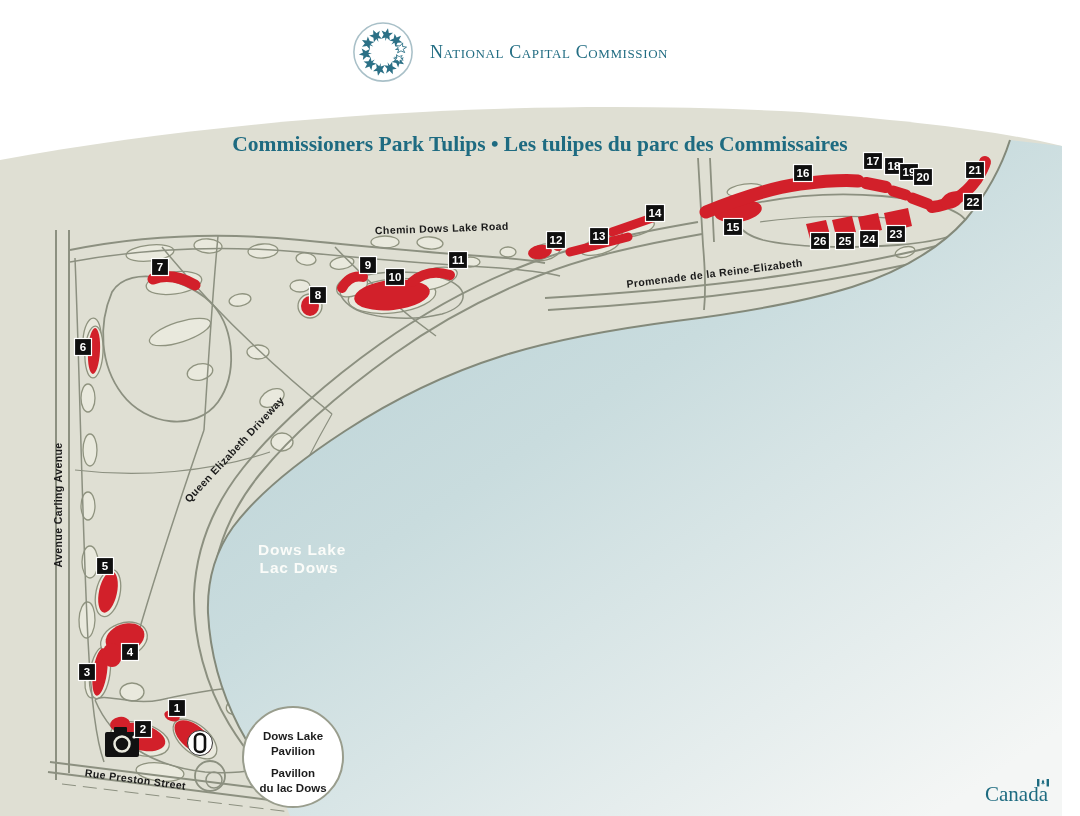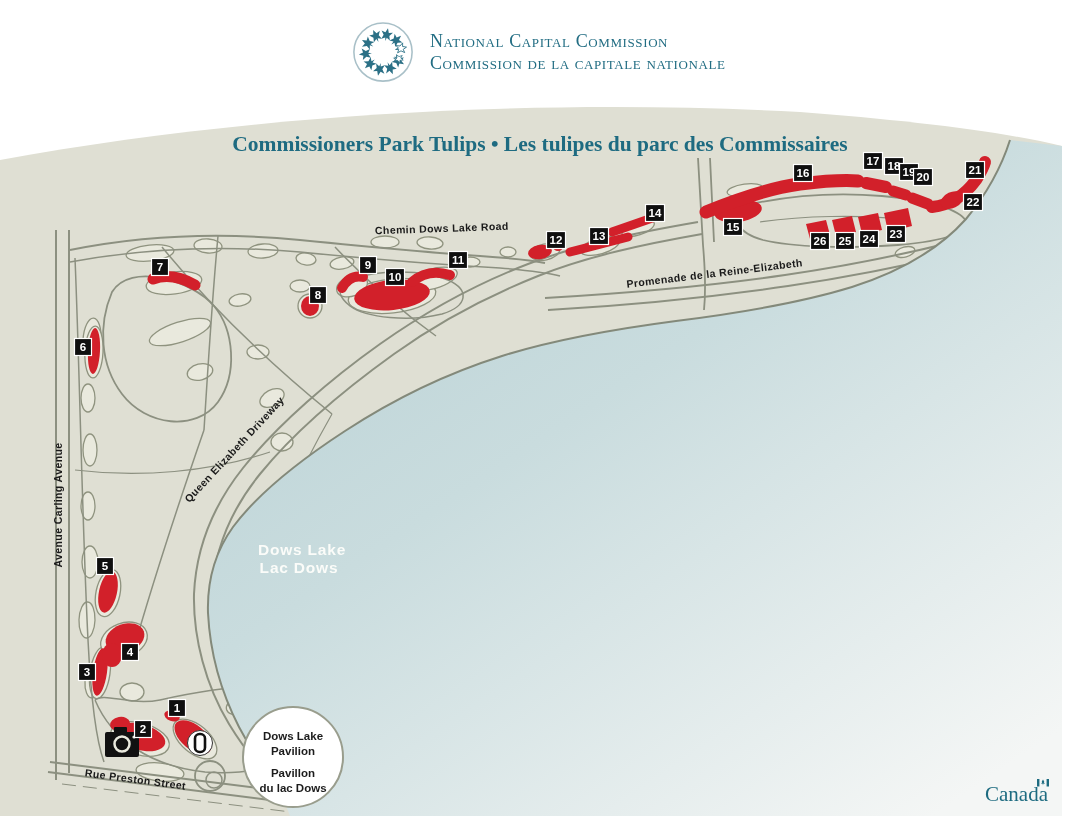--- a/index.html
+++ b/index.html
@@ -62,21 +62,20 @@
         <g transform="translate(400.4,50.2) rotate(78) scale(.85)">
             <path d="M0,-7 L1.8,-2.5 L6,-3.5 L3,.5 L4.5,5 L.8,2.8 L0,6.5 L-.8,2.8 L-4.5,5 L-3,.5 L-6,-3.5 L-1.8,-2.5 Z"></path>
           </g>
         <g transform="translate(398.2,60.8) rotate(108) scale(.7)">
             <path d="M0,-7 L1.8,-2.5 L6,-3.5 L3,.5 L4.5,5 L.8,2.8 L0,6.5 L-.8,2.8 L-4.5,5 L-3,.5 L-6,-3.5 L-1.8,-2.5 Z"></path>
           </g>
       </g>
     </svg>
     <div id="org-text">
       <div>National Capital Commission</div>
-      <div>Commission de la capitale nationale</div>
     </div>
   </div>
 
   <svg id="map-svg" width="1080" height="816" viewBox="0 0 1080 816">
     <defs>
       <linearGradient id="lakeGrad" x1="0" y1="0" x2="0.85" y2="1">
         <stop offset="0" stop-color="#b6cfd3"></stop>
         <stop offset="0.45" stop-color="#c9dcde"></stop>
         <stop offset="1" stop-color="#f4f6f5"></stop>
       </linearGradient>

